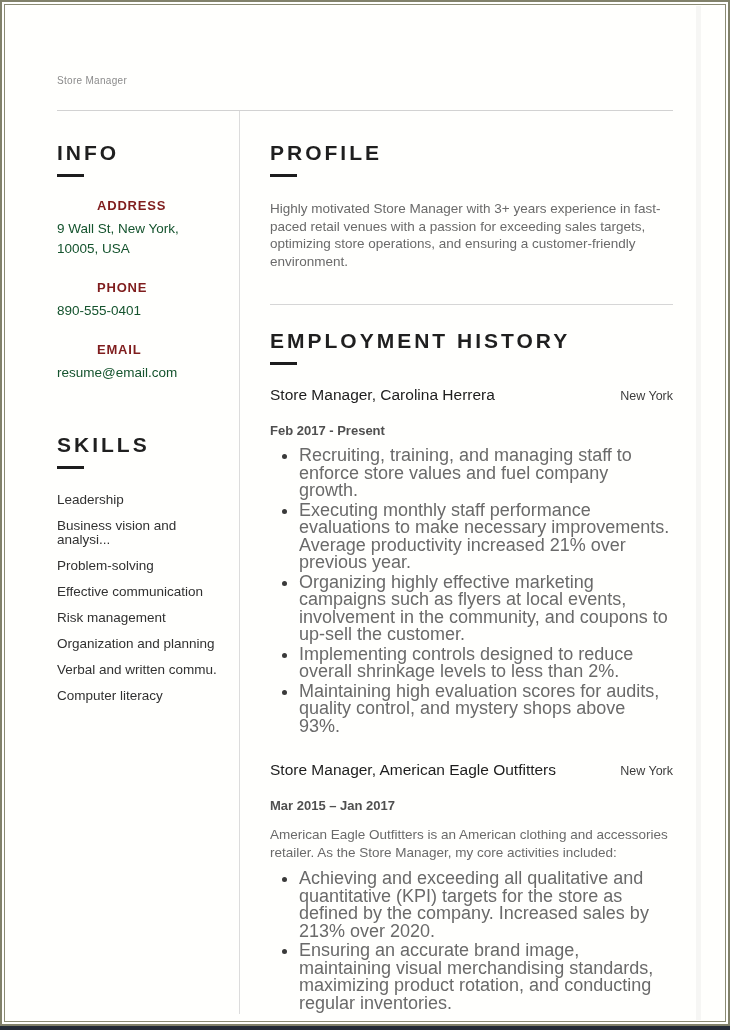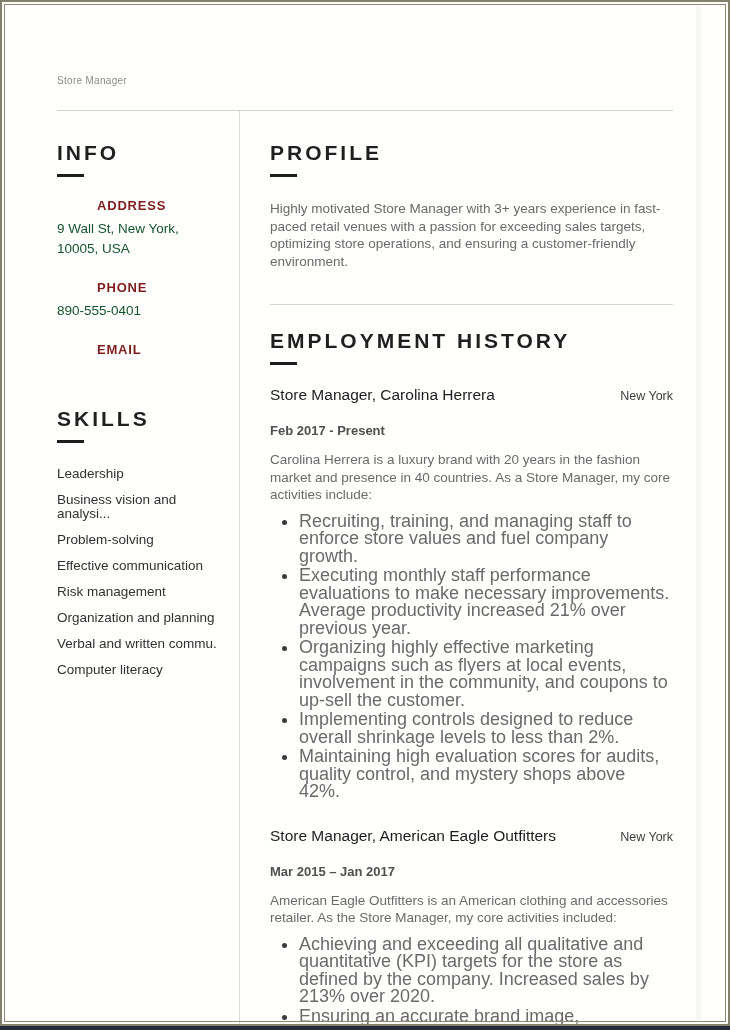--- a/index.html
+++ b/index.html
@@ -196,20 +196,21 @@
         <div class="info-group">
           <div class="info-label">ADDRESS</div>
           <div class="info-value">9 Wall St, New York, 10005, USA</div>
         </div>
         <div class="info-group">
           <div class="info-label">PHONE</div>
           <div class="info-value">890-555-0401</div>
         </div>
         <div class="info-group">
           <div class="info-label">EMAIL</div>
+          <div class="info-value">resume@email.com</div>
         </div>
       </div>
 
       <div class="skills-block">
         <div class="sec-heading">SKILLS</div>
         <div class="sec-underline"></div>
         <ul class="skills-list">
           <li>Leadership</li>
           <li>Business vision and analysi...</li>
           <li>Problem-solving</li>
@@ -235,27 +236,26 @@
       <div class="employment-block">
         <div class="sec-heading">EMPLOYMENT HISTORY</div>
         <div class="sec-underline"></div>
 
         <div class="job">
           <div class="job-header">
             <div class="job-title">Store Manager, Carolina Herrera</div>
             <div class="job-location">New York</div>
           </div>
           <div class="job-dates">Feb 2017 - Present</div>
-          <p class="job-summary">Carolina Herrera is a luxury brand with 20 years in the fashion market and presence in 40 countries. As a Store Manager, my core activities include:</p>
           <ul class="job-bullets">
             <li>Recruiting, training, and managing staff to enforce store values and fuel company growth.</li>
             <li>Executing monthly staff performance evaluations to make necessary improvements. Average productivity increased 21% over previous year.</li>
             <li>Organizing highly effective marketing campaigns such as flyers at local events, involvement in the community, and coupons to up-sell the customer.</li>
             <li>Implementing controls designed to reduce overall shrinkage levels to less than 2%.</li>
-            <li>Maintaining high evaluation scores for audits, quality control, and mystery shops above 42%.</li>
+            <li>Maintaining high evaluation scores for audits, quality control, and mystery shops above 93%.</li>
           </ul>
         </div>
 
         <div class="job">
           <div class="job-header">
             <div class="job-title">Store Manager, American Eagle Outfitters</div>
             <div class="job-location">New York</div>
           </div>
           <div class="job-dates">Mar 2015 – Jan 2017</div>
           <p class="job-summary">American Eagle Outfitters is an American clothing and accessories retailer. As the Store Manager, my core activities included:</p>

